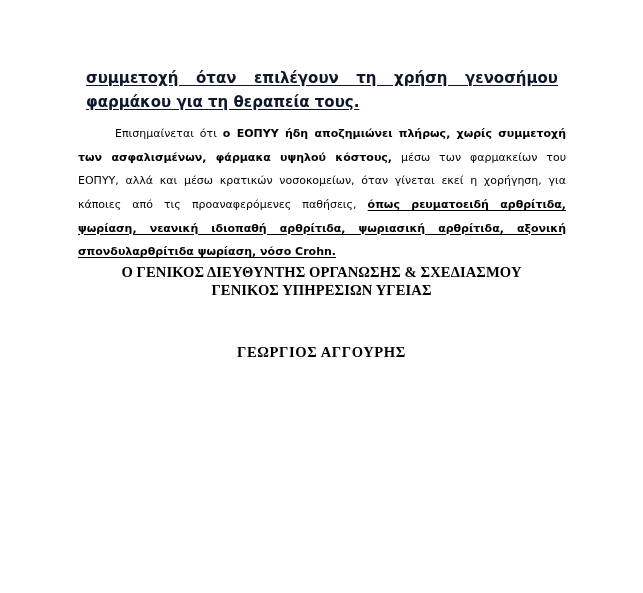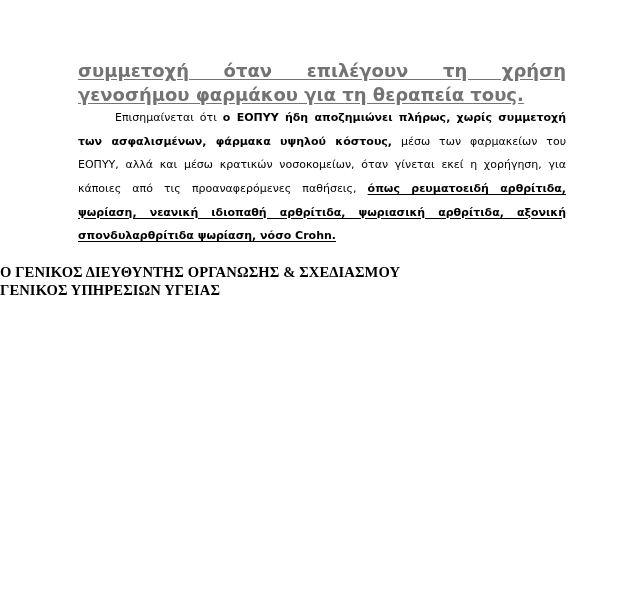--- a/index.html
+++ b/index.html
@@ -26,26 +26,26 @@
   }
 
   .body-block {
     position: absolute;
     left: 78px;
     top: 59px;
     width: 488px;
   }
 
   .para {
-    margin: 0;
+    margin: 8px;
     text-align: justify;
     font-family: "DejaVu Sans", sans-serif;
-    font-size: 18px;
+    font-size: 15px;
     line-height: 23.6px;
-    color: #737373;
+    color: #0f172a;
     -webkit-font-smoothing: none;
   }
 
   .para-continued {
     margin: 0;
     text-align: justify;
     font-family: "DejaVu Sans", sans-serif;
     font-size: 11px;
     line-height: 23.6px;
     color: #000000;
@@ -59,20 +59,21 @@
     font-weight: bold;
     text-decoration: underline;
     text-underline-offset: 2px;
   }
 
   .sig-block {
     position: absolute;
     left: 0;
     top: 264px;
     width: 643px;
+    text-align: center;
   }
 
   .sig-line {
     font-family: "Liberation Serif", "DejaVu Serif", serif;
     font-weight: bold;
     font-size: 14.6px;
     line-height: 17.5px;
     color: #000000;
     margin: 0;
     letter-spacing: 0.1px;
@@ -107,14 +108,15 @@
       <span>Επισημαίνεται ότι </span><span class="b">ο ΕΟΠΥΥ ήδη αποζημιώνει πλήρως, χωρίς συμμετοχή των ασφαλισμένων, φάρμακα υψηλού κόστους,</span><span> μέσω των φαρμακείων του ΕΟΠΥΥ, αλλά και μέσω κρατικών νοσοκομείων, όταν γίνεται εκεί η χορήγηση, για κάποιες από τις προαναφερόμενες παθήσεις, </span><span class="bu">όπως ρευματοειδή αρθρίτιδα, ψωρίαση, νεανική ιδιοπαθή αρθρίτιδα, ψωριασική αρθρίτιδα, αξονική σπονδυλαρθρίτιδα ψωρίαση, νόσο Crohn.</span>
     </p>
 
   </div>
 
   <div class="sig-block">
     <div class="sig-line">Ο ΓΕΝΙΚΟΣ ΔΙΕΥΘΥΝΤΗΣ ΟΡΓΑΝΩΣΗΣ &amp; ΣΧΕΔΙΑΣΜΟΥ</div>
     <div class="sig-line">ΓΕΝΙΚΟΣ ΥΠΗΡΕΣΙΩΝ ΥΓΕΙΑΣ</div>
   </div>
 
+  <div class="sig-name">ΓΕΩΡΓΙΟΣ  ΑΓΓΟΥΡΗΣ</div>
 
 </div>
 
 </body></html>

